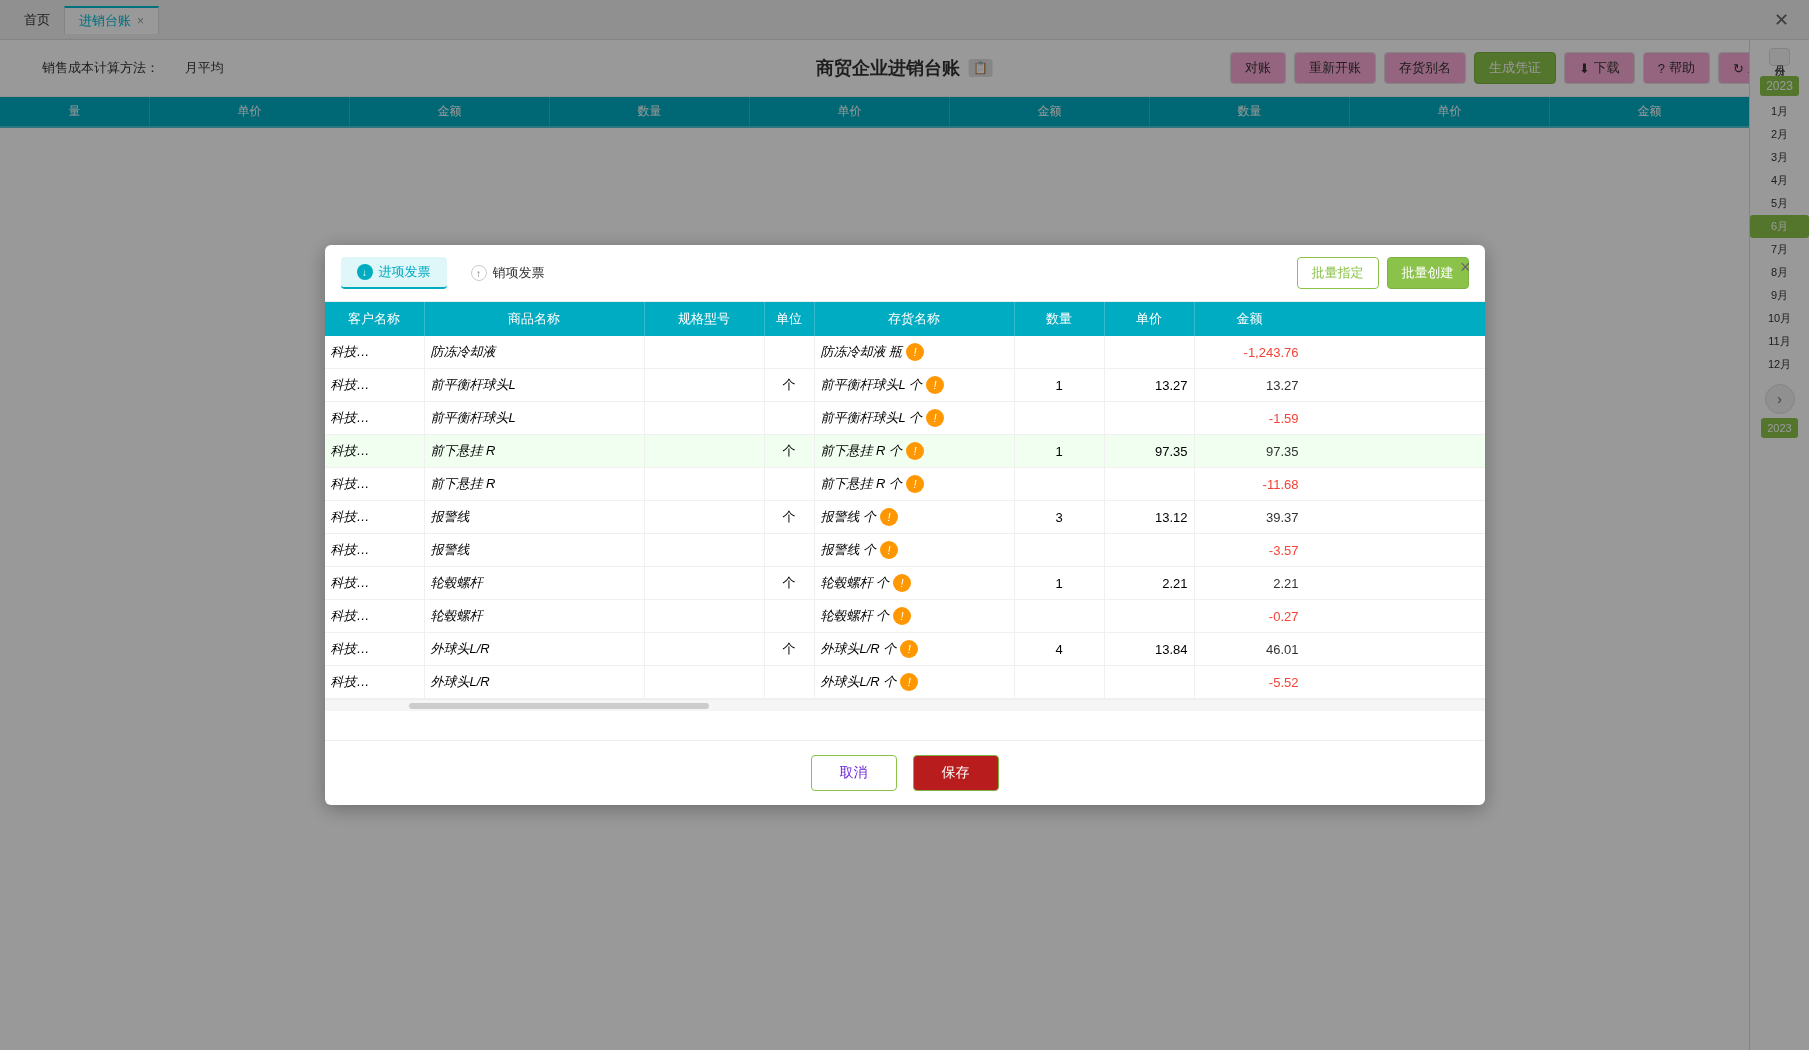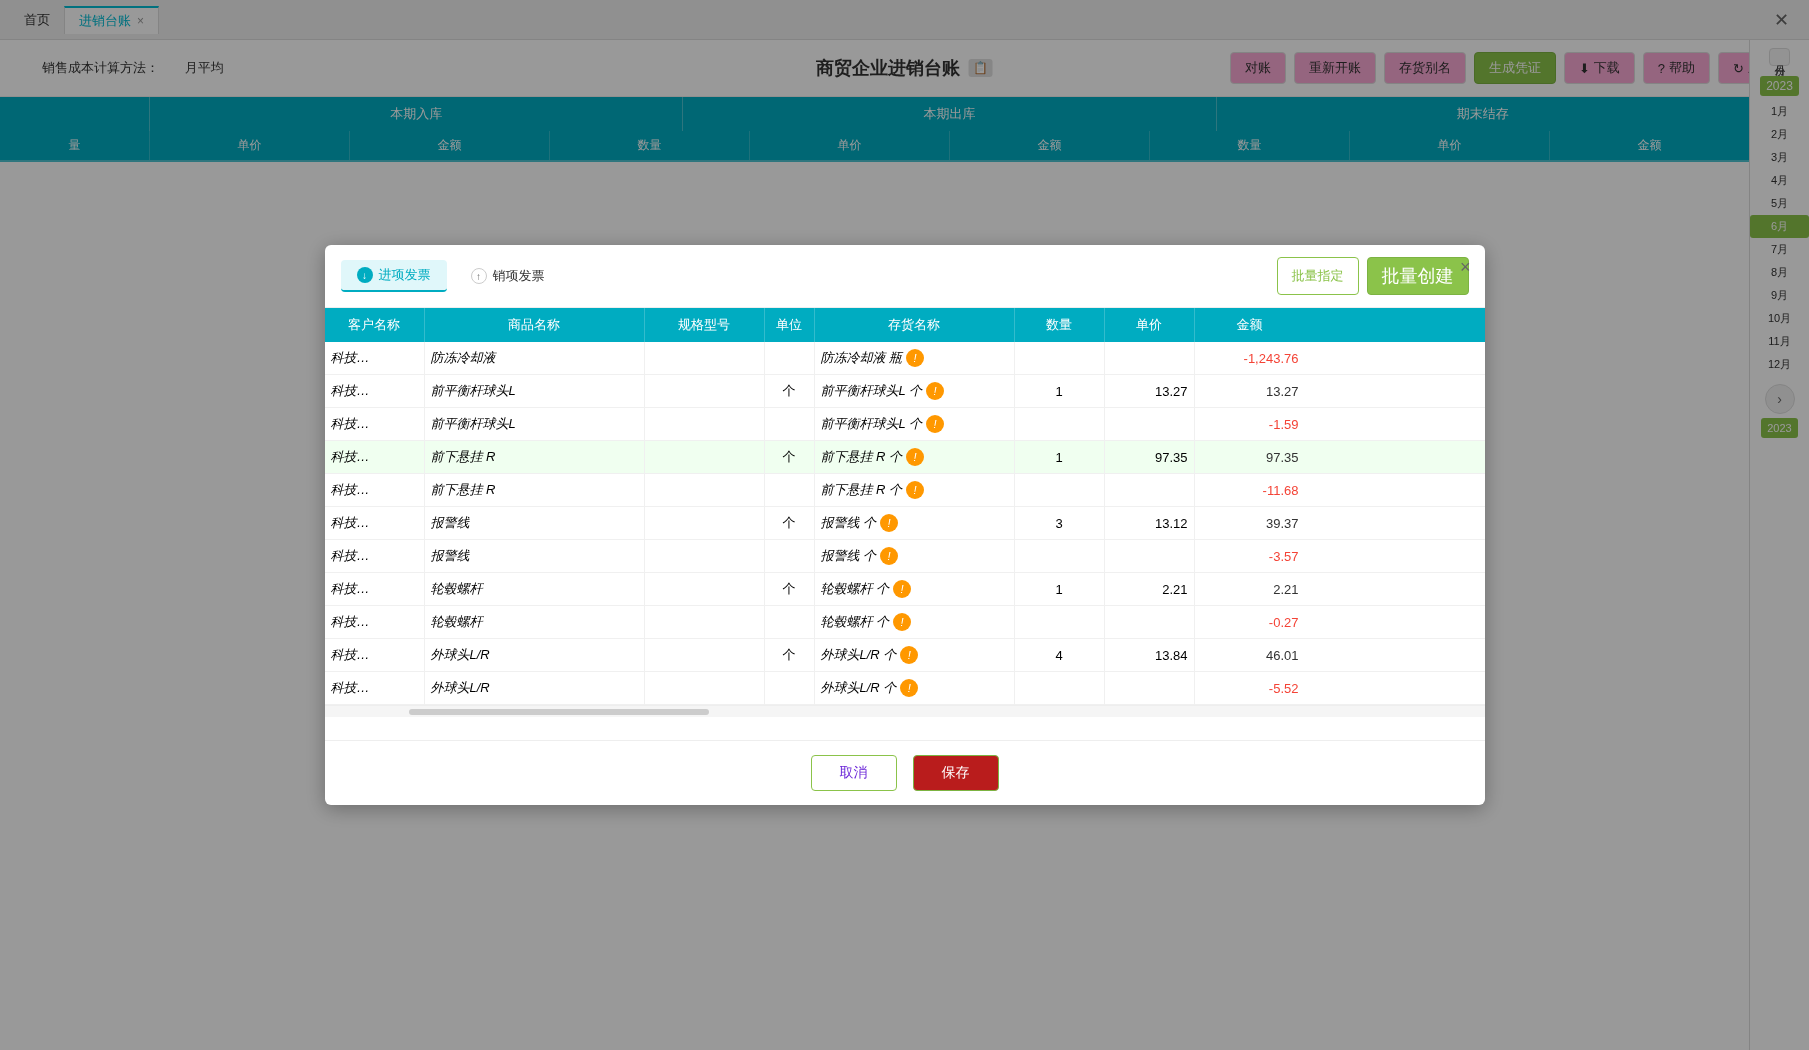--- a/index.html
+++ b/index.html
@@ -90,21 +90,21 @@
       display: flex; align-items: center; gap: 6px; border: none; background: transparent; color: #333;
     }
     .modal-tab.active {
       background: #e0f7fa; color: #00acc1; border-bottom: 2px solid #00acc1;
     }
     .modal-tab-icon { width: 16px; height: 16px; border-radius: 50%; display: inline-flex; align-items: center; justify-content: center; font-size: 10px; }
     .tab-icon-in { background: #00acc1; color: #fff; }
     .tab-icon-out { background: #fff; border: 1px solid #ccc; color: #666; }
     .modal-header-buttons { margin-left: auto; display: flex; gap: 8px; }
     .btn-batch-assign { background: #fff; border: 1px solid #8bc34a; color: #8bc34a; padding: 6px 14px; border-radius: 4px; cursor: pointer; font-size: 13px; }
-    .btn-batch-create { background: #8bc34a; border: 1px solid #7cb342; color: #fff; padding: 6px 14px; border-radius: 4px; cursor: pointer; font-size: 18px; }
+    .btn-batch-create { background: #8bc34a; border: 1px solid #7cb342; color: #fff; padding: 6px 14px; border-radius: 4px; cursor: pointer; font-size: 13px; }
     .modal-close {
       position: absolute; right: 14px; top: 12px; cursor: pointer; font-size: 18px; color: #666;
       background: none; border: none;
     }
 
     
     .modal-table { flex: 1; overflow: hidden; }
     .table-header {
       display: grid;
       grid-template-columns: 100px 220px 120px 50px 200px 90px 90px 110px;
@@ -186,26 +186,20 @@
         <span>?</span>
         <span>帮助</span>
       </button>
       <button class="btn btn-icon">
         <span>↻</span>
         <span>刷新</span>
       </button>
     </div>
   </div>
 
-  <div style="background:#00acc1; color:#fff; display:flex; margin-right:60px;">
-    <div style="width:150px; padding:8px; text-align:center; border-right:1px solid rgba(255,255,255,0.3);"></div>
-    <div style="flex:1; padding:8px; text-align:center; border-right:1px solid rgba(255,255,255,0.3);">本期入库</div>
-    <div style="flex:1; padding:8px; text-align:center; border-right:1px solid rgba(255,255,255,0.3);">本期出库</div>
-    <div style="flex:1; padding:8px; text-align:center;">期末结存</div>
-  </div>
   <div style="background:#00acc1; color:#fff; display:flex; margin-right:60px; border-bottom:2px solid rgba(255,255,255,0.3);">
     <div style="width:150px; padding:6px 4px; text-align:center; border-right:1px solid rgba(255,255,255,0.2); font-size:12px;">量</div>
     <div style="flex:1; padding:6px 4px; text-align:center; border-right:1px solid rgba(255,255,255,0.2); font-size:12px;">单价</div>
     <div style="flex:1; padding:6px 4px; text-align:center; border-right:1px solid rgba(255,255,255,0.2); font-size:12px;">金额</div>
     <div style="flex:1; padding:6px 4px; text-align:center; border-right:1px solid rgba(255,255,255,0.2); font-size:12px;">数量</div>
     <div style="flex:1; padding:6px 4px; text-align:center; border-right:1px solid rgba(255,255,255,0.2); font-size:12px;">单价</div>
     <div style="flex:1; padding:6px 4px; text-align:center; border-right:1px solid rgba(255,255,255,0.2); font-size:12px;">金额</div>
     <div style="flex:1; padding:6px 4px; text-align:center; border-right:1px solid rgba(255,255,255,0.2); font-size:12px;">数量</div>
     <div style="flex:1; padding:6px 4px; text-align:center; border-right:1px solid rgba(255,255,255,0.2); font-size:12px;">单价</div>
     <div style="flex:1; padding:6px 4px; text-align:center; font-size:12px;">金额</div>

